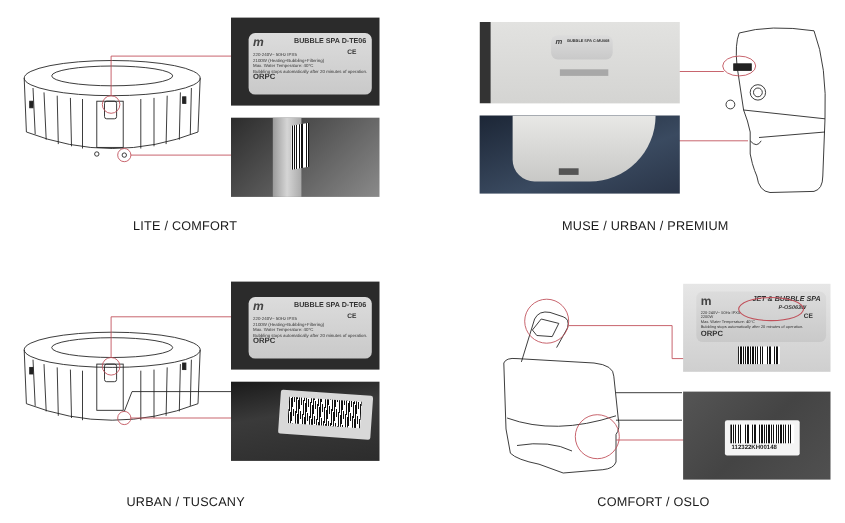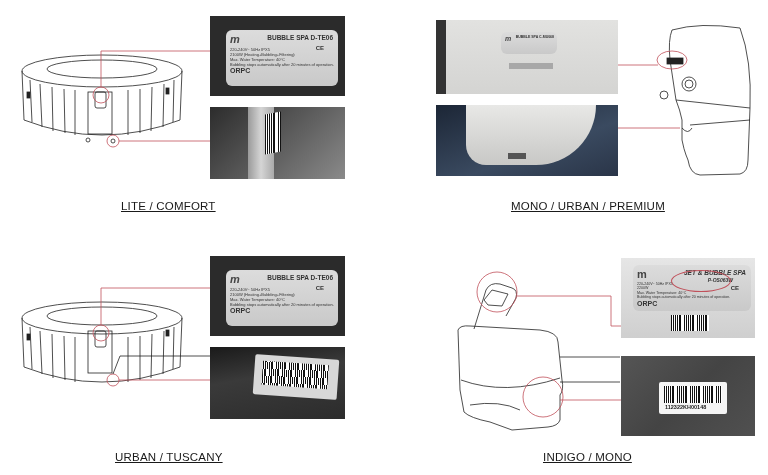--- a/index.html
+++ b/index.html
@@ -1,18 +1,18 @@
 <!DOCTYPE html>
 <html><head>
 <meta charset="utf-8">
 <style>
   html, body { margin:0; padding:0; background:#ffffff; }
   body { width:768px; height:475px; position:relative; overflow:hidden; font-family:"Liberation Sans", sans-serif; }
   .abs { position:absolute; }
-  .caption { position:absolute; font-size:11.5px; color:#1a1a1a; letter-spacing:0.2px; white-space:nowrap;text-decoration:underline; }
+  .caption { position:absolute; font-size:11.5px; color:#1a1a1a; letter-spacing:0.2px; white-space:nowrap; }
   svg.lines { position:absolute; left:0; top:0; width:768px; height:475px; pointer-events:none; }
   .photo { position:absolute; overflow:hidden; }
   
   .plate-dark { background:#2b2b2b; }
   .plate { position:absolute; background:linear-gradient(#dcdcdc,#c9c9c9); border-radius:6px; color:#333; font-size:4px; line-height:1.25; padding:3px 4px; box-sizing:border-box; }
   .plate .logo { font-weight:bold; font-size:11px; font-style:italic; color:#444; }
   .plate .title { position:absolute; top:4px; right:5px; font-weight:bold; font-size:6.5px; color:#333; }
   .plate .orpc { font-weight:bold; font-size:7px; color:#333; }
   .plate .ce { position:absolute; right:14px; top:15px; font-size:6px; font-weight:bold; }
   .barcode { background:repeating-linear-gradient(90deg,#111 0 1px,#fff 1px 2px,#111 2px 3.5px,#fff 3.5px 4.5px,#111 4.5px 5px,#fff 5px 6.5px); }
@@ -158,15 +158,15 @@
   <div class="abs barcode" style="left:50px;top:57px;width:38px;height:16px;"></div>
 </div>
 <div class="photo" style="left:621px;top:356px;width:134px;height:80px;background:linear-gradient(135deg,#555,#444 50%,#505050);">
   <div class="bc-label" style="left:38px;top:26px;width:68px;height:32px;background:#f4f4f4;">
     <div class="abs barcode" style="left:5px;top:4px;width:58px;height:17px;"></div>
     <div class="bc-text" style="left:6px;top:22px;">112322KH00148</div>
   </div>
 </div>
 
 <div class="caption" style="left:121px;top:200px;">LITE / COMFORT</div>
-<div class="caption" style="left:511px;top:200px;">MONO / URBAN / PREMIUM</div>
+<div class="caption" style="left:511px;top:200px;">MUSE / URBAN / PREMIUM</div>
 <div class="caption" style="left:115px;top:451px;">URBAN / TUSCANY</div>
-<div class="caption" style="left:543px;top:451px;">INDIGO / MONO</div>
+<div class="caption" style="left:543px;top:451px;">COMFORT / OSLO</div>
 
 </body></html>

